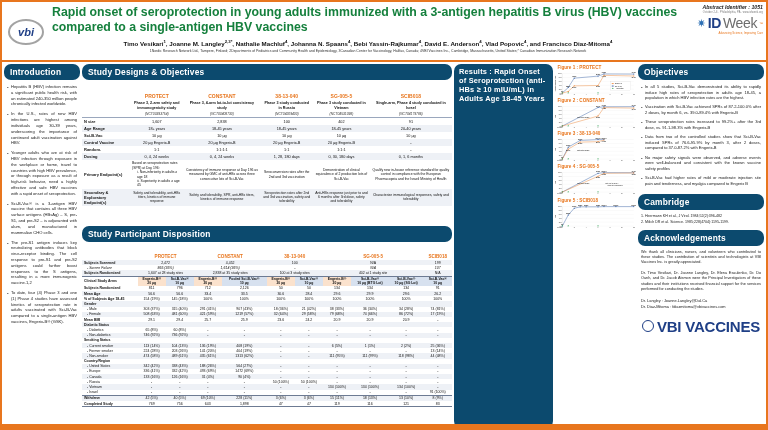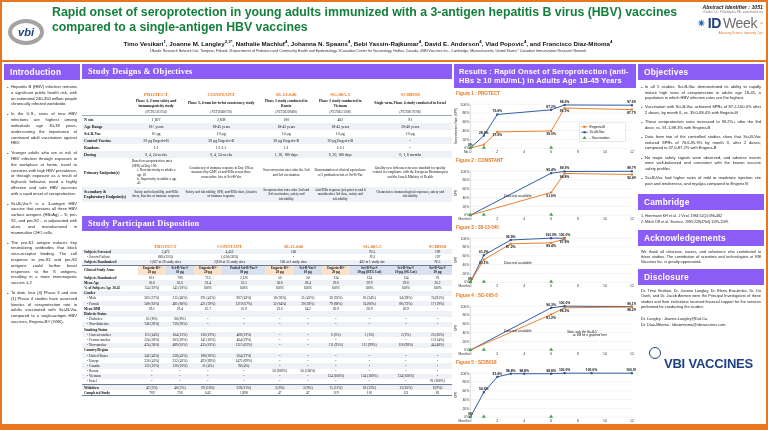--- a/index.html
+++ b/index.html
@@ -26,21 +26,21 @@
     align-items: flex-start;
   }
   .vbi-logo {
     width: 40px; height: 40px;
     margin: 6px 2px 0 4px;
     flex: 0 0 40px;
     display: flex; align-items: center; justify-content: center;
   }
   .vbi-ellipse {
     width: 36px; height: 26px;
-    border: 4px solid #a3a3a3;
+    border: 2px solid #a3a3a3;
     border-radius: 50%;
     display: flex; align-items: center; justify-content: center;
     font-size: 11px; font-weight: bold; color: #1f3f86;
     font-style: italic;
     margin-top: 8px;
   }
   .title-block { flex: 1; padding-top: 3px; }
   .ptitle {
     color: #15803d;
     font-size: 12.3px;
@@ -77,32 +77,33 @@
   .idweek-tag { font-size: 2.8px; color:#e8761e; text-align:right; margin-top:0px;}
 
   
   .body-grid {
     display: flex;
     height: 368px;
     padding: 2px;
     gap: 2px;
   }
   .col-left   { flex: 0 0 76px;  display:flex; flex-direction:column; gap:2px;}
-  .col-mid    { flex: 1 1 auto;  display:flex; flex-direction:column; gap:12px;font-family:Liberation Serif, serif;}
-  .col-right  { flex: 0 0 182px; display:flex; flex-direction:column; gap:2px;}
+  .col-mid    { flex: 1 1 auto;  display:flex; flex-direction:column; gap:12px;}
+  .col-right  { flex: 0 0 182px; display:flex; flex-direction:row; gap:2px;}
   .col-far    { flex: 0 0 126px; display:flex; flex-direction:column; gap:2px;}
 
   
   .sec-head {
-    background: #8b5cf6;
+    background: #0c4a6e;
     color: #ffffff;
     font-size: 8.4px;
     font-weight: bold;
     padding: 3px 6px;
     letter-spacing: .2px;
+    border-radius: 7px;
   }
   .sec-head.small { font-size: 7.4px; padding: 2.5px 5px; }
   .sec-head.two-line { line-height: 1.25; }
 
   
   .intro-body { padding: 2px 3px; }
   .bullet {
     font-size: 4.1px; line-height: 1.42; color: #1a1a1a;
     text-align: justify; margin-bottom: 4px;
     padding-left: 4px; position: relative;
@@ -169,21 +170,21 @@
   .contact-body { padding: 2px 3px; font-size: 3.9px; line-height: 1.5; color:#1a1a1a;}
 
   .vbi-footer {
     display:flex; align-items:center; justify-content:center; gap:3px;
     padding-top: 4px;
   }
   .vbi-footer-circle {
     width: 12px; height: 12px; border: 1.5px solid #1f3f86; border-radius:50%;
   }
   .vbi-footer-text {
-    font-size: 13px; font-weight: bold; color:#1f3f86; letter-spacing:-.2px;margin-top:20px;
+    font-size: 15px; font-weight: bold; color:#1f3f86; letter-spacing:-.2px;
   }
 
   .bottom-bar {
     position:absolute; left:0; right:0; bottom:0;
     height: 4px; background:#e8761e;
   }
 </style>
 </head>
 <body>
 
@@ -325,21 +326,21 @@
           <td class="rowlabel">Secondary &amp; Exploratory Endpoint(s)</td>
           <td class="ep-cell">Safety and tolerability, anti-HBs titers, kinetics of immune response</td>
           <td class="ep-cell">Safety and tolerability, SPR, anti-HBs titers, kinetics of immune response</td>
           <td class="ep-cell">Seroprotection rates after 2nd and 3rd vaccination, safety and tolerability</td>
           <td class="ep-cell">Anti-HBs response just prior to and 6 months after 3rd dose, safety and tolerability</td>
           <td class="ep-cell">Characterize immunological responses, safety and tolerability</td>
         </tr>
       </tbody>
         </table>
 
-      <div class="sec-head" style="margin-top:2px">Study Participant Disposition</div>
+      <div class="sec-head" style="margin-top:8px">Study Participant Disposition</div>
 
       <table class="dp-table">
         <tbody>
             <tr>
           <td style="width:15%"></td>
           <td class="studyname" colspan="2">PROTECT</td>
           <td class="studyname" colspan="2">CONSTANT</td>
           <td class="studyname" colspan="2">38-13-040</td>
           <td class="studyname" colspan="3">SG-005-5</td>
           <td class="studyname">SCIB018</td>
@@ -965,21 +966,20 @@
 
       <div class="sec-head">Cambridge</div>
       <div class="ref-body">
         <div class="ref-item">1.  Heermann KH et al., J Virol. 1984;52(2):396-482</div>
         <div class="ref-item">2.  Milich  DR  et  al.  Science. 1985;228(4704):1195-1199.</div>
       </div>
 
       <div class="sec-head">Acknowledgements</div>
       <div class="plain-body">We thank all clinicians, nurses, and volunteers who contributed to these studies. The contribution of scientists and technologists at VBI Vaccines Inc. is greatly appreciated.</div>
 
-      <div class="sec-head">Disclosure</div>
       <div class="plain-body">Dr. Timo Vesikari, Dr. Joanne Langley, Dr. Elena Esaulenko, Dr. Do Oanh, and Dr. Jacob Atsmon were the Principal Investigators of these studies and their institutions received financial support for the services performed for conducting the studies.</div>
 
       <div class="contact-body">
         <div>Dr. Langley : Joanne.Langley@Dal.Ca</div>
         <div>Dr. Diaz-Mitoma : fdiazmitoma@vbivaccines.com</div>
       </div>
 
       <div class="vbi-footer">
         <div class="vbi-footer-circle"></div>
         <div class="vbi-footer-text">VBI VACCINES</div>

